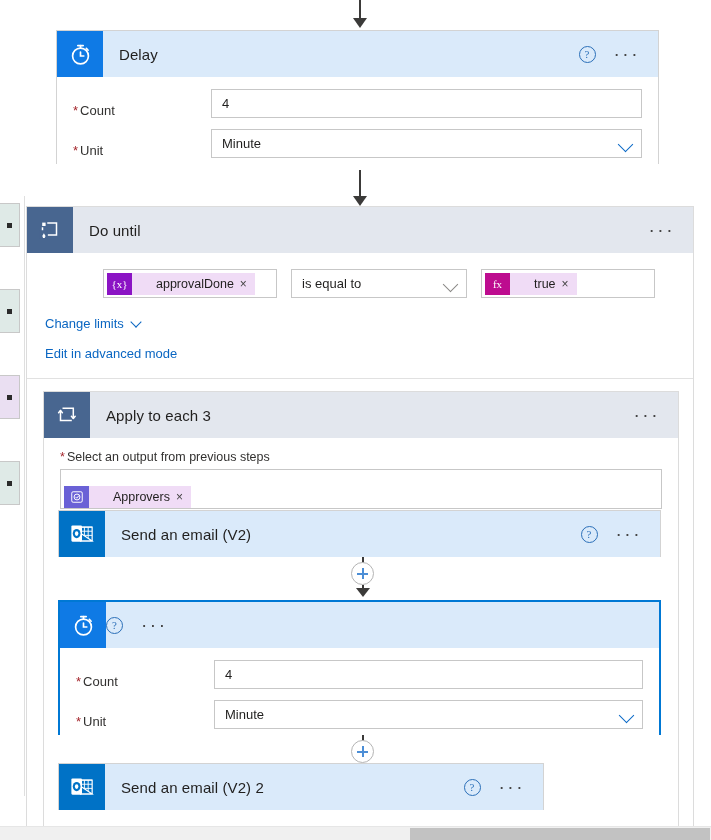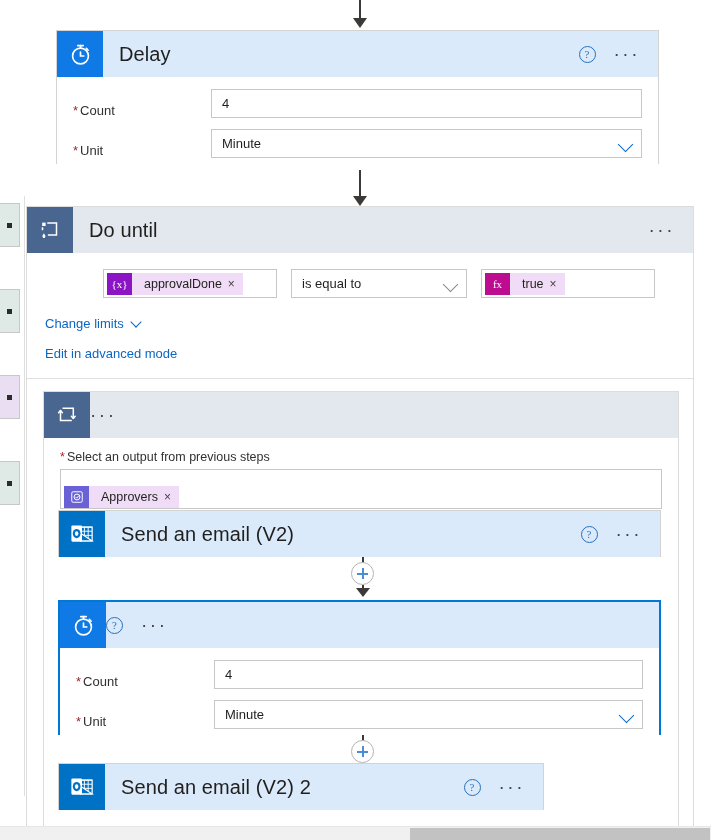--- a/index.html
+++ b/index.html
@@ -117,21 +117,21 @@
     flex: 0 0 46px;
     display: flex;
     align-items: center;
     justify-content: center;
     background: #0f7ae5;
   }
   .card-icon.outlook { background: #0072c6; }
   .card-icon.loop    { background: #486690; }
   .card-title {
     flex: 1 1 auto;
-    font-size: 20px;
+    font-size: 15px;
     color: #201f1e;
     padding-left: 16px;
     letter-spacing: .1px;
   }
   .head-actions {
     display: flex;
     align-items: center;
     gap: 18px;
     padding-right: 18px;
   }
@@ -219,21 +219,21 @@
     color: #fff;
     font-size: 11px;
     font-family: "Liberation Serif", serif;
   }
   .token-badge.var  { background: #8b14c4; font-style: normal; }
   .token-badge.expr { background: #bd0c8f; }
   .token-badge.appr { background: #6a61d6; font-style: normal; }
   .token-text {
     font-size: 12.5px;
     color: #201f1e;
-    padding: 0 6px 0 12px;
+    padding: 0 6px 0 24px;
     font-style: normal;
   }
   .token-x {
     font-size: 12px; color: #444;
     padding-right: 8px;
     font-family: "Liberation Sans", sans-serif;
   }
   .link {
     color: #0a66c2;
     font-size: 13px;
@@ -403,20 +403,21 @@
     <div class="scope" style="left:16px; top:184px; width:636px; height:440px;">
       <div class="card-head grey">
         <div class="card-icon loop">
           <svg width="24" height="24" viewBox="0 0 24 24" fill="none" stroke="#ffffff" stroke-width="1.5">
             <path d="M5.5 7.2 V17.5 H16.8"></path>
             <path d="M7.5 5.2 H18.3 V15.6"></path>
             <path d="M5.5 7.6 L3.6 9.8 M5.5 7.6 L7.4 9.8" stroke-linecap="round"></path>
             <path d="M18.3 15.4 L16.4 13.2 M18.3 15.4 L20.2 13.2" stroke-linecap="round"></path>
           </svg>
         </div>
+        <div class="card-title">Apply to each 3</div>
         <div class="head-actions">
           <div class="ellipsis">···</div>
         </div>
       </div>
 
       <div class="inner-body">
         <div class="sub-label"><span class="req">*</span><span>Select an output from previous steps</span></div>
         <div class="token-field">
           <span class="token">
             <span class="token-badge appr">

